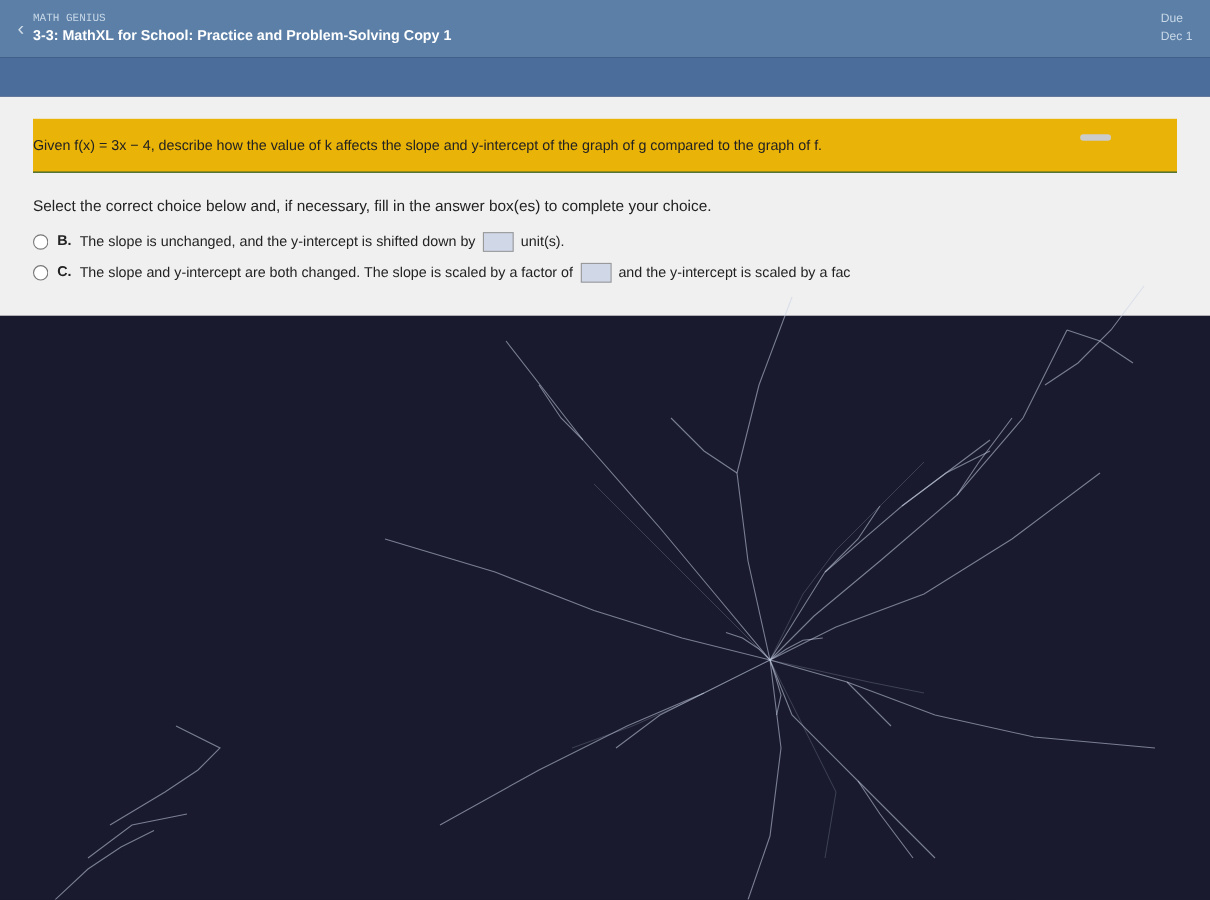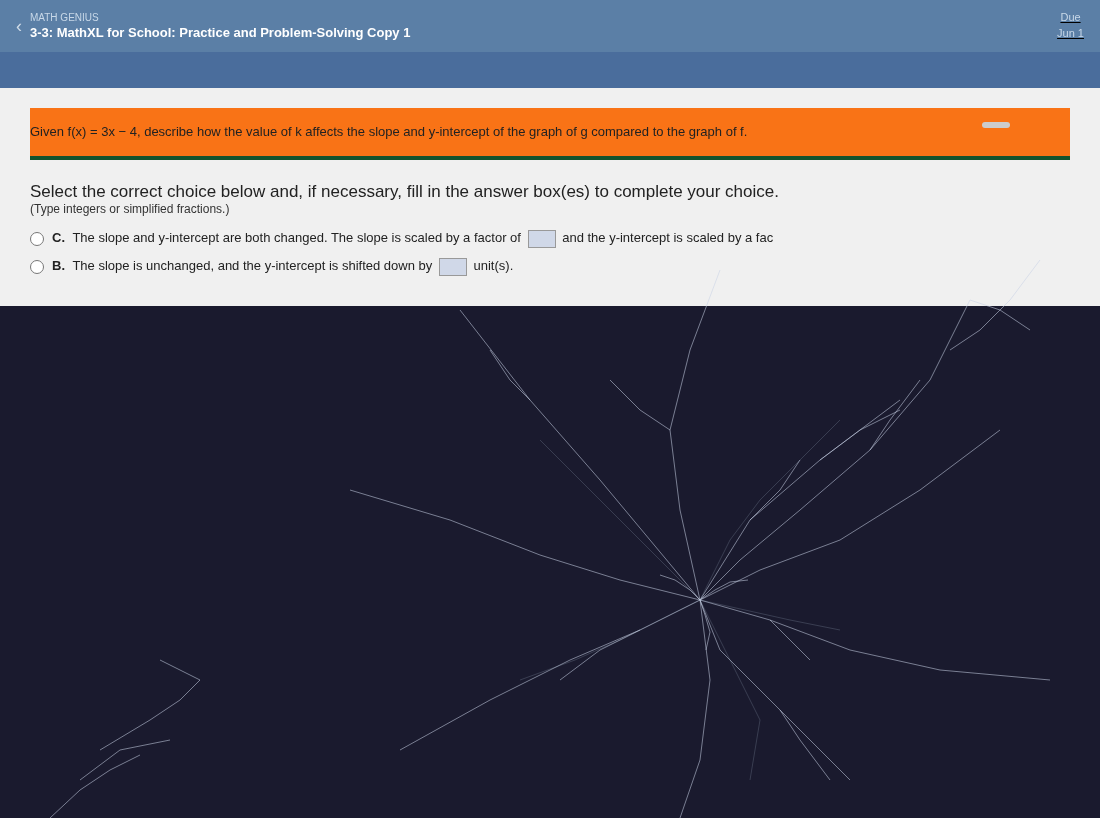--- a/index.html
+++ b/index.html
@@ -31,31 +31,31 @@
     .back-arrow {
       color: #d0dce8;
       font-size: 18px;
       cursor: pointer;
     }
 
     .header-nav-label {
       font-size: 10px;
       color: #c8d8e8;
       display: block;
+      font-family: Liberation Mono, monospace;
     }
 
     .header-title {
       font-size: 13px;
       color: #ffffff;
       font-weight: bold;
     }
 
     .header-right {
-      text-align: center;
-      text-decoration: underline;
+      text-align: left;
     }
 
     .header-due-label {
       font-size: 11px;
       color: #c8d8e8;
       display: block;
     }
 
     .header-due-date {
       font-size: 11px;
@@ -69,23 +69,23 @@
     }
 
     
     .main-content {
       background: #f0f0f0;
       padding: 20px 30px;
       position: relative;
     }
 
     .question-section {
-      background: #f97316;
+      background: #eab308;
       padding: 14px 0 10px 0;
-      border-bottom: 4px solid #14532d;
+      border-bottom: 1px solid #14532d;
       margin-bottom: 12px;
     }
 
     .question-text {
       font-size: 13px;
       color: #222;
       line-height: 1.5;
       margin-bottom: 4px;
     }
 
@@ -104,23 +104,23 @@
       padding: 3px 14px;
       font-size: 11px;
       color: #555;
     }
 
     .answer-section {
       padding: 10px 0;
     }
 
     .instructions {
-      font-size: 17px;
-      color: #222;
-      margin-bottom: 0;
+      font-size: 14px;
+      color: #222;
+      margin-bottom: 16px;
     }
 
     .sub-instructions {
       font-size: 12px;
       color: #333;
       margin-bottom: 14px;
     }
 
     .choice-list {
       list-style: none;
@@ -176,57 +176,56 @@
 <div class="header-bar">
   <div class="header-left">
     <span class="back-arrow">‹</span>
     <div>
       <span class="header-nav-label">MATH GENIUS</span>
       <span class="header-title">3-3: MathXL for School: Practice and Problem-Solving Copy 1</span>
     </div>
   </div>
   <div class="header-right">
     <span class="header-due-label">Due</span>
-    <span class="header-due-date">Jun 1</span>
+    <span class="header-due-date">Dec 1</span>
   </div>
 </div>
 
 <div class="accent-bar"></div>
 
 <div class="main-content">
 
   <div class="question-section" style="position:relative;">
     <p class="question-text">Given f(x) = 3x − 4, describe how the value of k affects the slope and y-intercept of the graph of g compared to the graph of f.</p>
     <span class="graph-indicator"></span>
   </div>
 
   <div class="answer-section">
     <p class="instructions">Select the correct choice below and, if necessary, fill in the answer box(es) to complete your choice.</p>
-    <p class="sub-instructions">(Type integers or simplified fractions.)</p>
 
     <ul class="choice-list">
 
+
+      <li class="choice-item">
+        <input type="radio" name="answer" id="choiceB" style="">
+        <label for="choiceB">
+          <span class="choice-label">B.</span>
+          <span>The slope is unchanged, and the y-intercept is shifted down by </span>
+          <span class="answer-box"></span>
+          <span> unit(s).</span>
+        </label>
+      </li>
 
       <li class="choice-item">
         <input type="radio" name="answer" id="choiceC" style="">
         <label for="choiceC">
           <span class="choice-label">C.</span>
           <span>The slope and y-intercept are both changed. The slope is scaled by a factor of </span>
           <span class="answer-box"></span>
           <span> and the y-intercept is scaled by a fac</span>
-        </label>
-      </li>
-
-      <li class="choice-item">
-        <input type="radio" name="answer" id="choiceB" style="">
-        <label for="choiceB">
-          <span class="choice-label">B.</span>
-          <span>The slope is unchanged, and the y-intercept is shifted down by </span>
-          <span class="answer-box"></span>
-          <span> unit(s).</span>
         </label>
       </li>
 
 
 
     </ul>
   </div>
 </div>
 
 <svg class="crack-svg" viewBox="0 0 1100 818" xmlns="http://www.w3.org/2000/svg">

